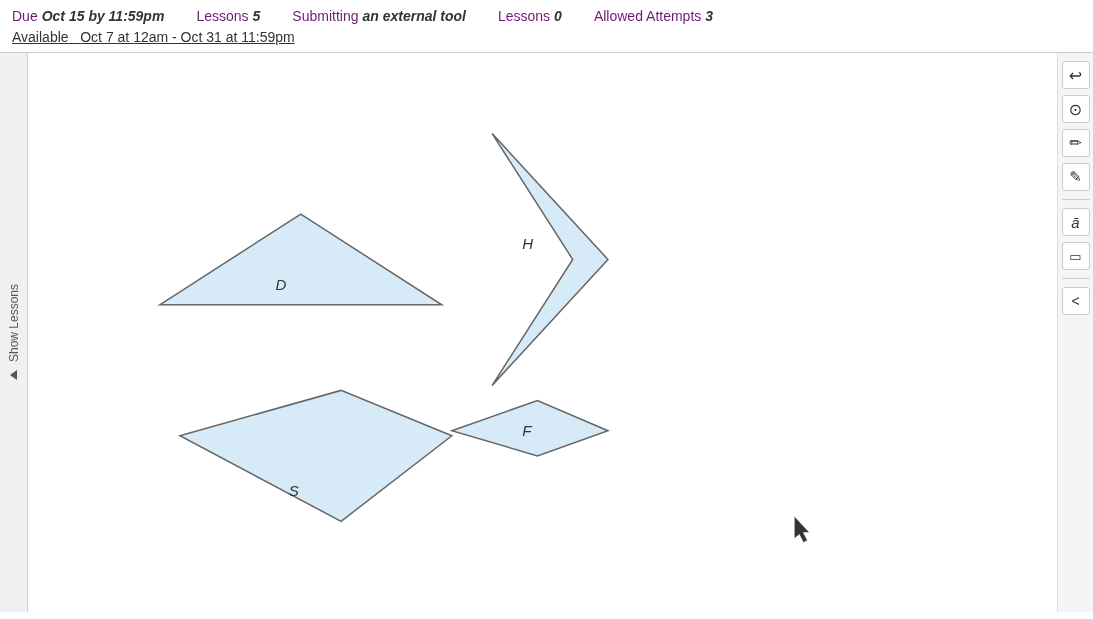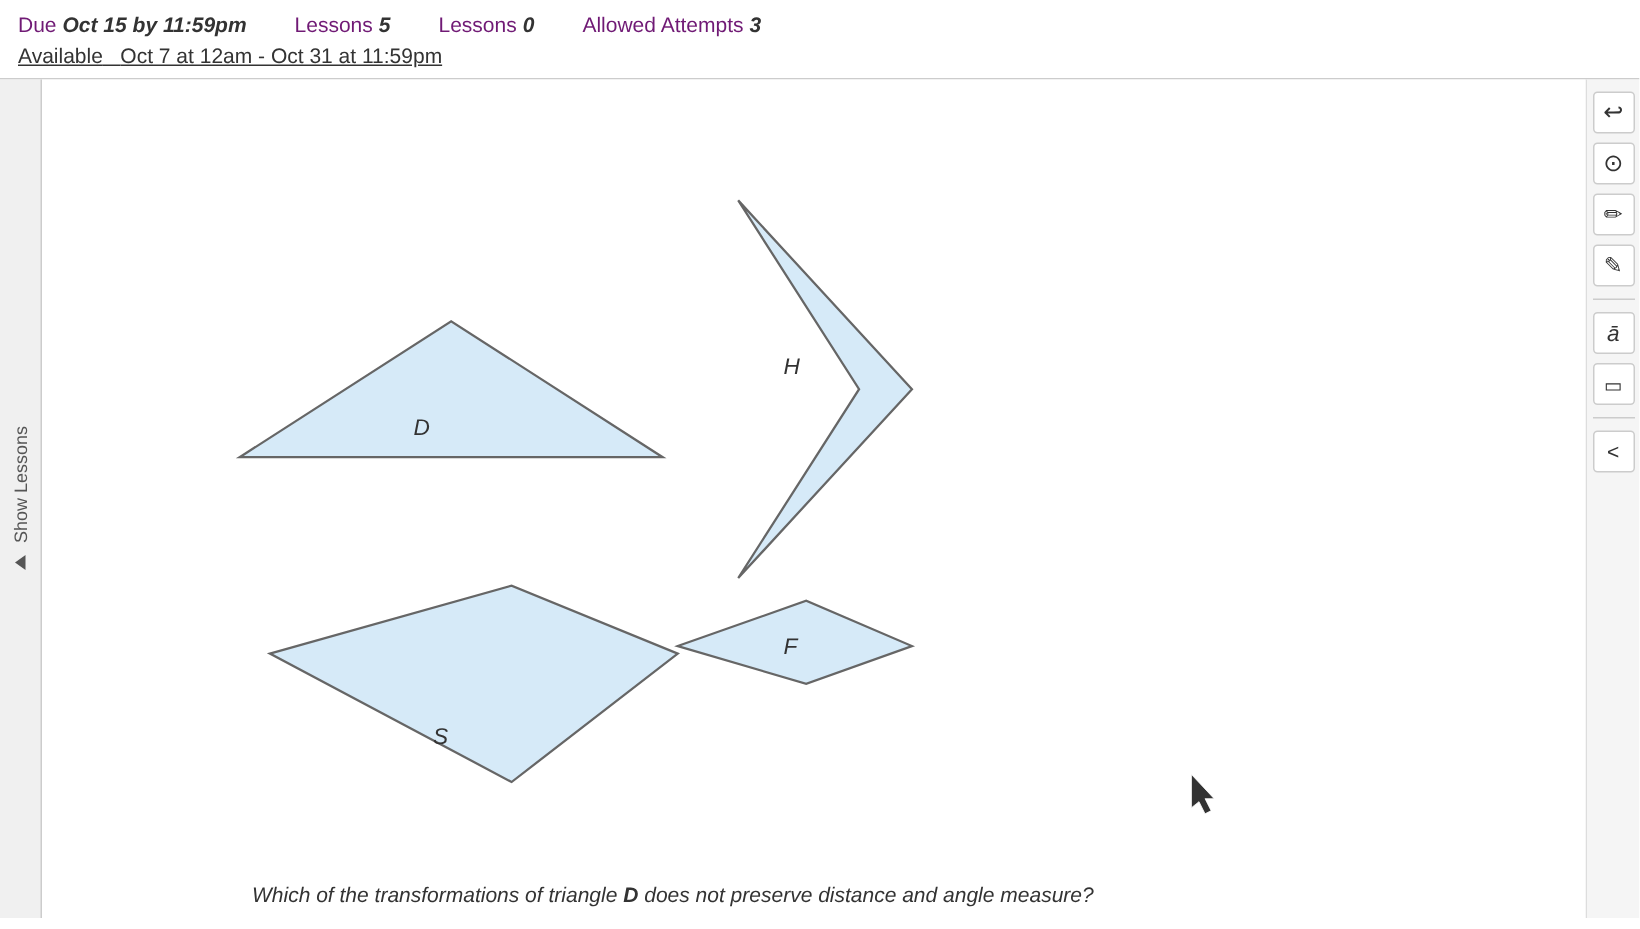--- a/index.html
+++ b/index.html
@@ -144,20 +144,24 @@
   <div class="row1">
     <div class="header-item">
       <span class="header-label">Due</span>
       <span class="header-value">Oct 15 by 11:59pm</span>
     </div>
     <div class="header-item">
       <span class="header-label">Lessons</span>
       <span class="header-value">5</span>
     </div>
     <div class="header-item">
+      <span class="header-label">Submitting</span>
+      <span class="header-value">an external tool</span>
+    </div>
+    <div class="header-item">
       <span class="header-label">Lessons</span>
       <span class="header-value">0</span>
     </div>
     <div class="header-item">
       <span class="header-label">Allowed Attempts</span>
       <span class="header-value">3</span>
     </div>
   </div>
   <div class="row2">
     <span>Available</span>
@@ -188,23 +192,20 @@
       <text x="258" y="440" font-size="15" font-style="italic" fill="#333" font-family="Arial">S</text>
 
       <polygon points="420,375 505,345 575,375 505,400" fill="#d6eaf8" stroke="#666" stroke-width="1.5"></polygon>
       <text x="490" y="380" font-size="15" font-style="italic" fill="#333" font-family="Arial">F</text>
 
       <g transform="translate(760, 460)">
         <polygon points="0,0 0,22 5,18 9,26 13,24 9,16 15,16" fill="#333" stroke="#fff" stroke-width="0.5"></polygon>
       </g>
     </svg>
 
-    <div id="question-text">
-      <span>Which of the transformations of triangle </span><span style="font-style:italic; font-weight:bold;">D</span><span> does not preserve distance and angle measure?</span>
-    </div>
   </div>
 
   <div id="right-toolbar">
     <div class="tool-btn">
       <span style="font-size:16px;">↩</span>
     </div>
     <div class="tool-btn">
       <span style="font-size:16px;">⊙</span>
     </div>
     <div class="tool-btn">

